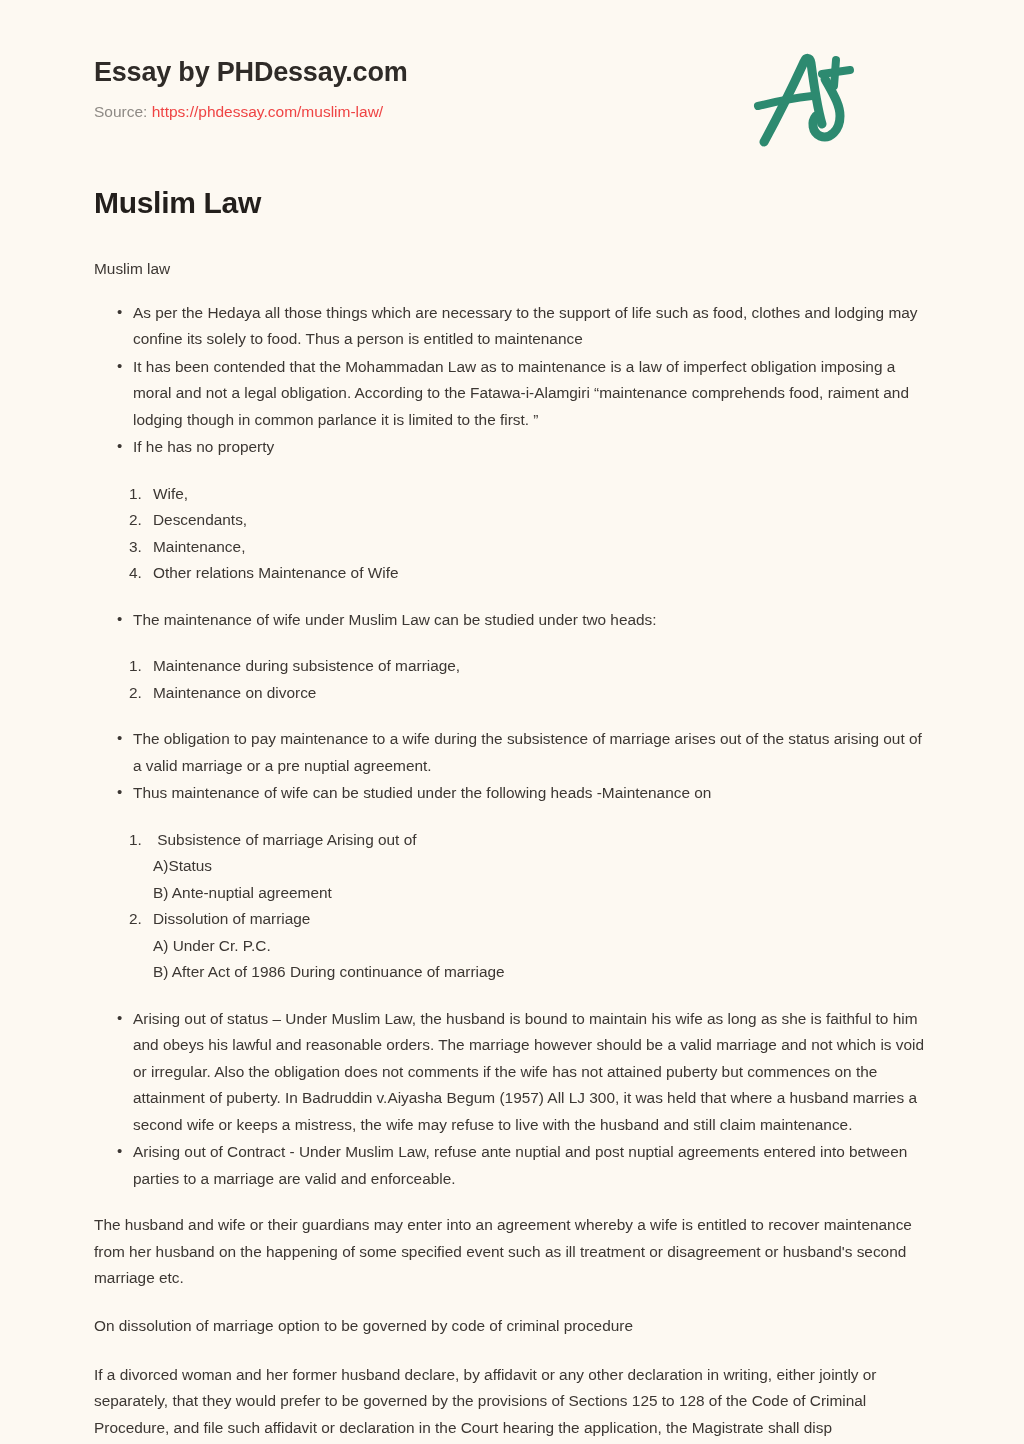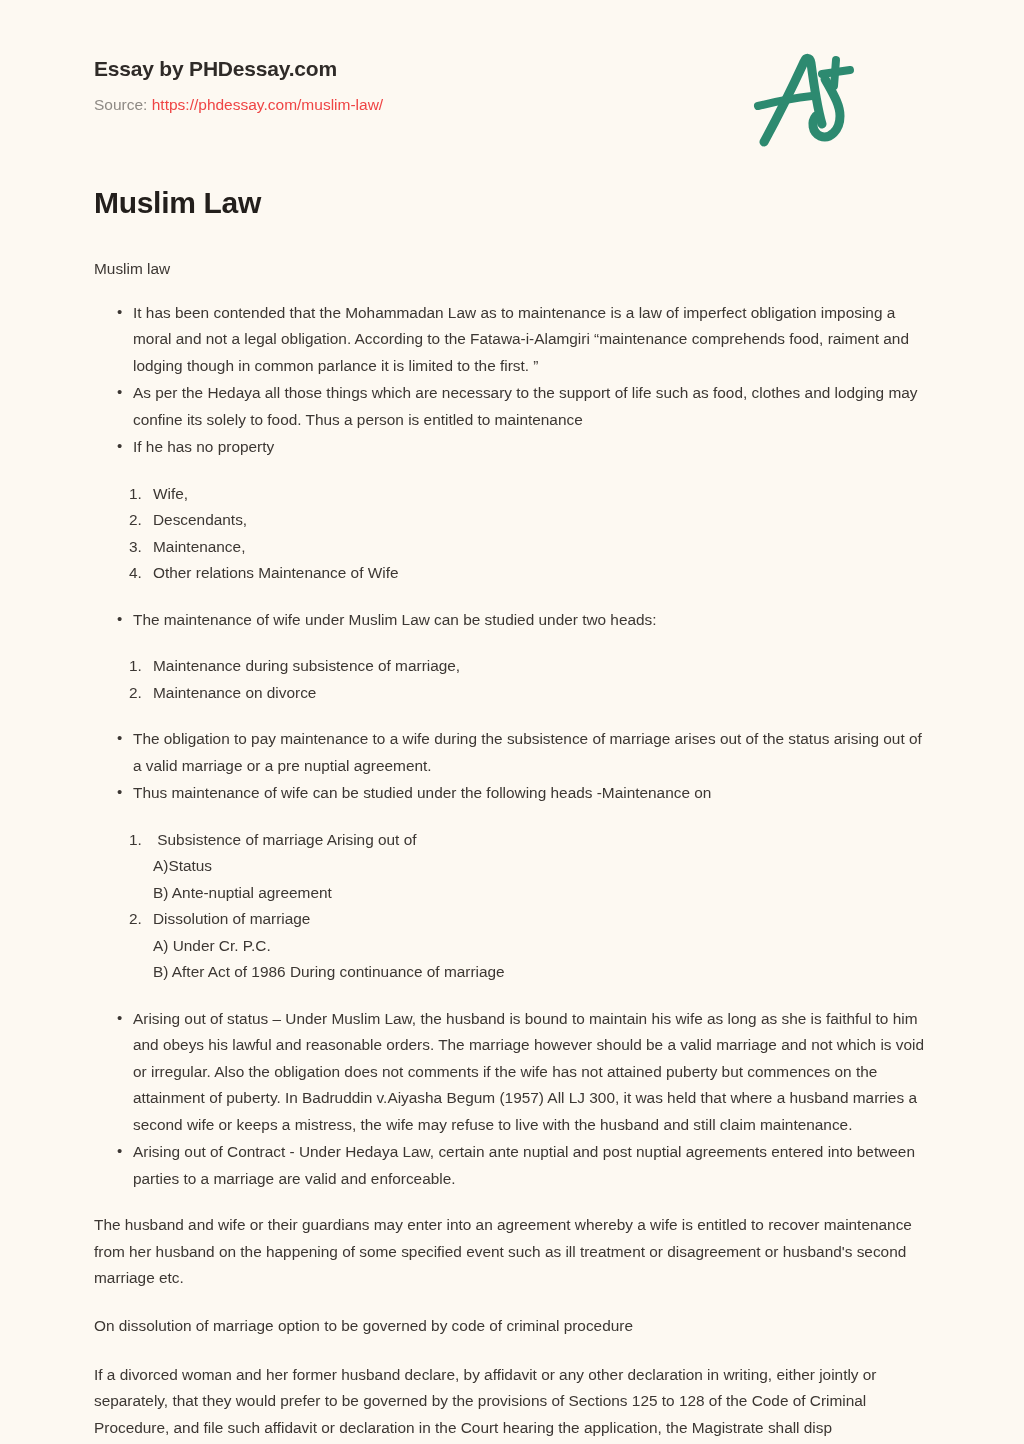--- a/index.html
+++ b/index.html
@@ -23,21 +23,21 @@
   }
 
   
   .header {
     position: relative;
     padding-top: 56px;
     height: 118px;
     box-sizing: border-box;
   }
   .brand-line {
-    font-size: 21px;
+    font-size: 27px;
     font-weight: bold;
     letter-spacing: -0.2px;
     color: #2f2b28;
     line-height: 1.2;
   }
   .source-line {
     margin-top: 14px;
     font-size: 15.5px;
     color: #8e8a85;
     line-height: 1.3;
@@ -146,22 +146,22 @@
     </div>
   </div>
 
   <h1 class="doc-title">Muslim Law</h1>
 
   <div class="body-content">
 
     <p class="tight">Muslim law</p>
 
     <ul class="bullets">
+      <li>As per the Hedaya all those things which are necessary to the support of life such as food, clothes and lodging may confine its solely to food. Thus a person is entitled to maintenance</li>
       <li>It has been contended that the Mohammadan Law as to maintenance is a law of imperfect obligation imposing a moral and not a legal obligation. According to the Fatawa-i-Alamgiri “maintenance comprehends food, raiment and lodging though in common parlance it is limited to the first. ”</li>
-      <li>As per the Hedaya all those things which are necessary to the support of life such as food, clothes and lodging may confine its solely to food. Thus a person is entitled to maintenance</li>
       <li>If he has no property</li>
     </ul>
 
     <ol class="numbers">
       <li>Wife,</li>
       <li>Descendants,</li>
       <li>Maintenance,</li>
       <li>Other relations Maintenance of Wife</li>
     </ol>
 
@@ -187,21 +187,21 @@
       </li>
       <li>
         <span>Dissolution of marriage</span>
         <span class="subline">A) Under Cr. P.C.</span>
         <span class="subline">B) After Act of 1986 During continuance of marriage</span>
       </li>
     </ol>
 
     <ul class="bullets">
       <li> Arising out of status – Under Muslim Law, the husband is bound to maintain his wife as long as she is faithful to him and obeys his lawful and reasonable orders. The marriage however should be a valid marriage and not which is void or irregular. Also the obligation does not comments if the wife has not attained puberty but commences on the attainment of puberty. In Badruddin v.Aiyasha Begum (1957) All LJ 300, it was held that where a husband marries a second wife or keeps a mistress, the wife may refuse to live with the husband and still claim maintenance.</li>
-      <li>Arising out of Contract - Under Hedaya Law, certain ante nuptial and post nuptial agreements entered into between parties to a marriage are valid and enforceable.</li>
+      <li>Arising out of Contract - Under Muslim Law, refuse ante nuptial and post nuptial agreements entered into between parties to a marriage are valid and enforceable.</li>
     </ul>
 
     <p>The husband and wife or their guardians may enter into an agreement whereby a wife is entitled to recover maintenance from her husband on the happening of some specified event such as ill treatment or disagreement or husband's second marriage etc.</p>
     <p>On dissolution of marriage option to be governed by code of criminal procedure</p>
     <p>If a divorced woman and her former husband declare, by affidavit or any other declaration in writing, either jointly or separately, that they would prefer to be governed by the provisions of Sections 125 to 128 of the Code of Criminal Procedure, and file such affidavit or declaration in the Court hearing the application, the Magistrate shall disp</p>
 
   </div>
 </div>
 
 </body></html>

